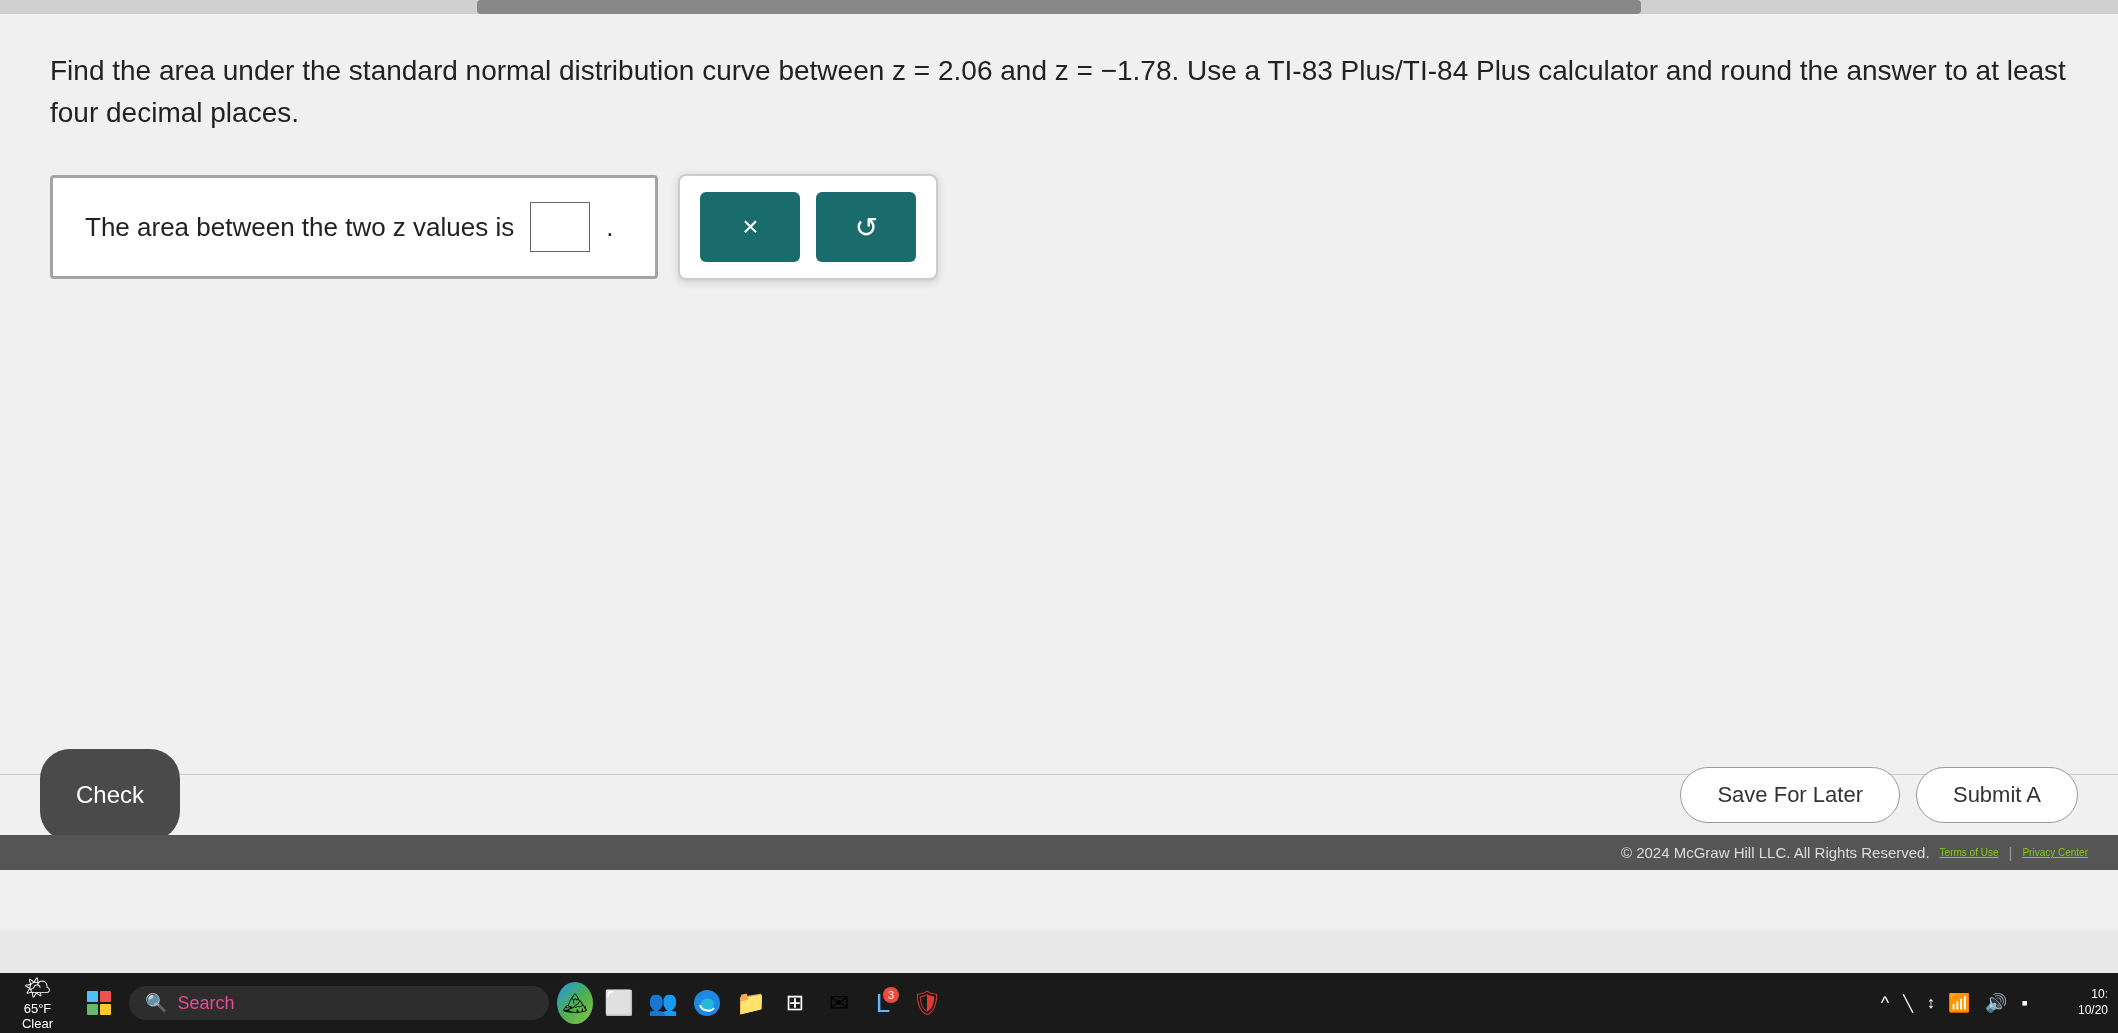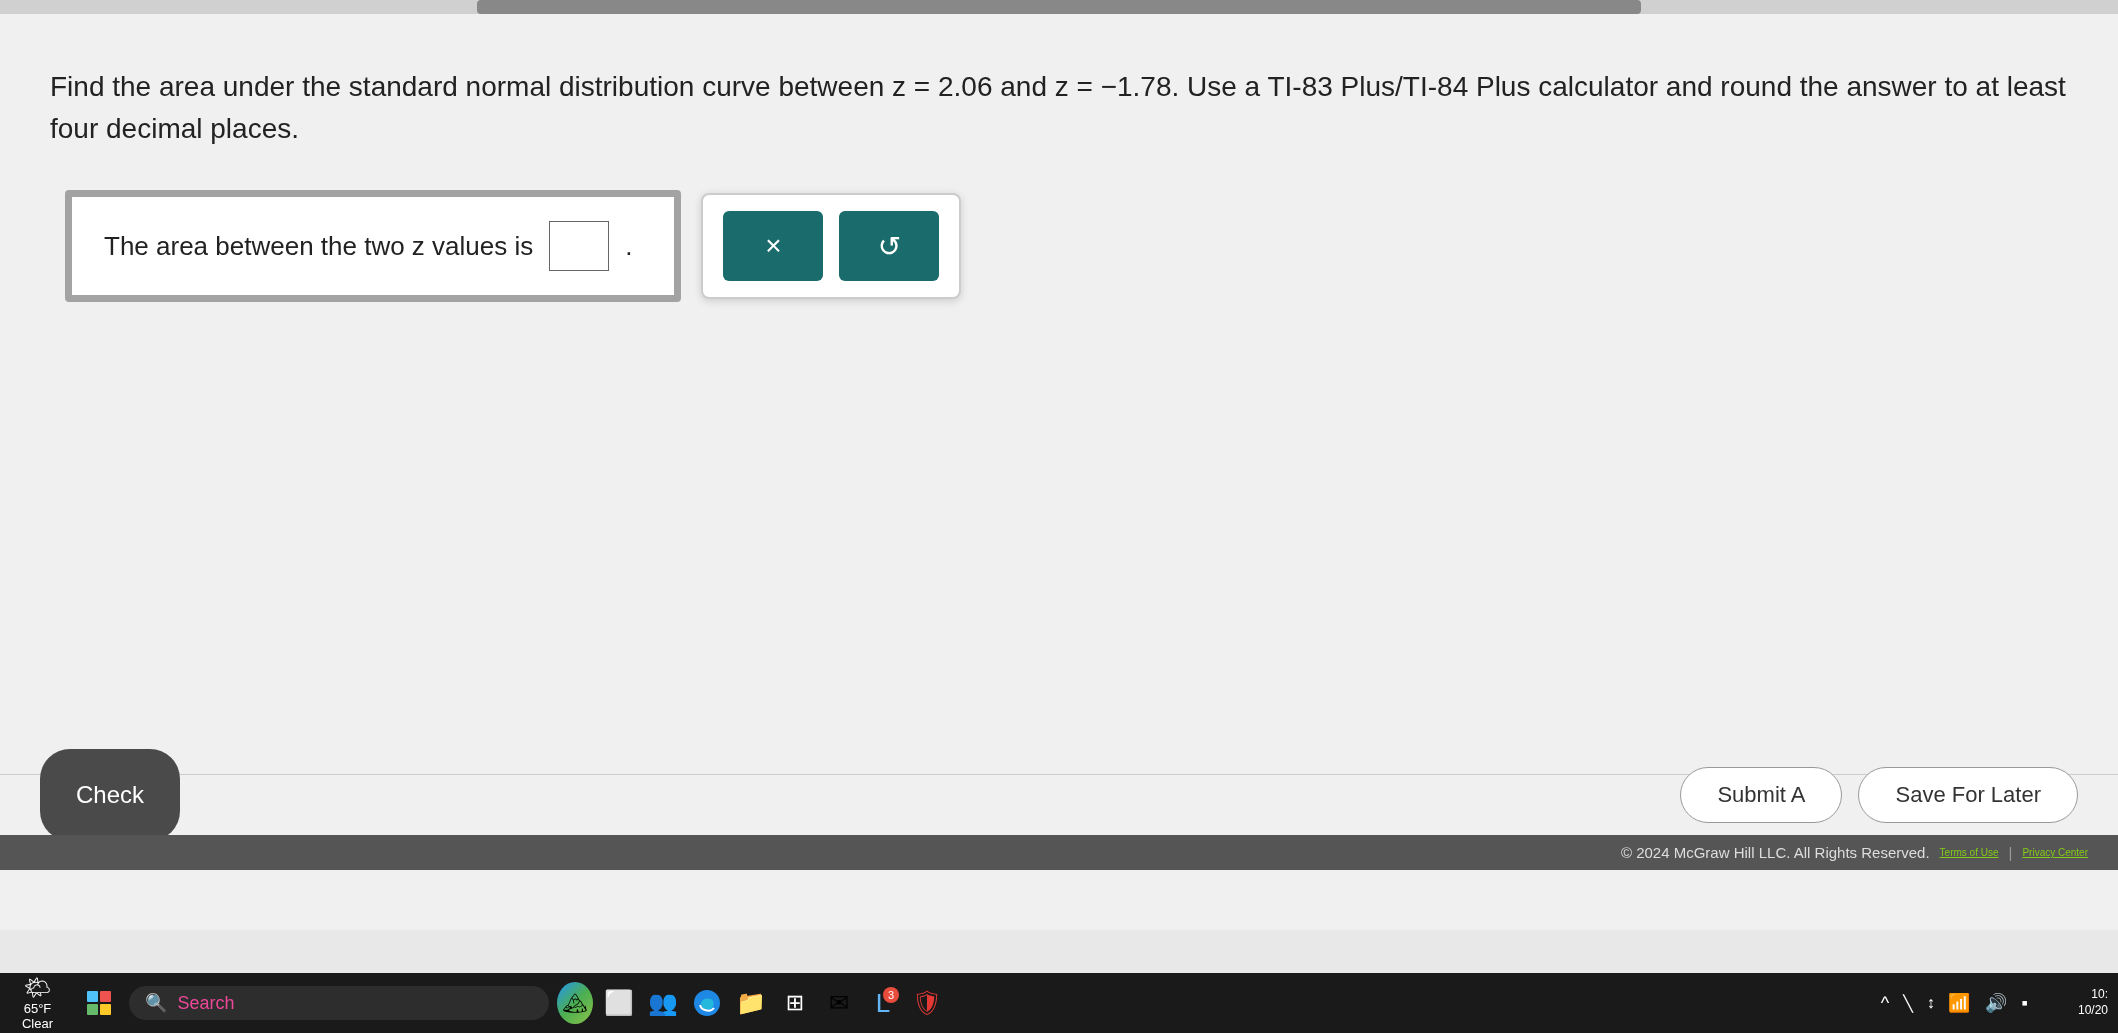--- a/index.html
+++ b/index.html
@@ -302,44 +302,44 @@
     }
   </style>
 </head>
 <body>
 
 <div class="page-wrapper">
   <div class="scroll-indicator">
     <div class="scroll-thumb"></div>
   </div>
 
-  <div style="padding: 66px 50px 0 50px;">
+  <div style="padding: 50px 50px 0 50px;">
     <p class="question-text">Find the area under the standard normal distribution curve between z = 2.06 and z = −1.78. Use a TI-83 Plus/TI-84 Plus calculator and round the answer to at least four decimal places.</p>
 
     <div class="answer-row" style="margin-top: 30px;">
-      <div style="background:#fff; border:7px solid #a3a3a3; border-radius:4px; padding: 24px 32px; display:flex; align-items:center; gap:16px; min-width:520px;margin-left:15px;">
+      <div style="background:#fff; border:3px solid #a3a3a3; border-radius:4px; padding: 24px 32px; display:flex; align-items:center; gap:16px; min-width:520px;">
         <span class="answer-label">The area between the two z values is</span>
         <input class="answer-input" type="text" value="" style="">
         <span class="answer-period">.</span>
       </div>
 
       <div class="popup-box">
         <button class="popup-btn">×</button>
         <button class="popup-btn">↺</button>
       </div>
     </div>
   </div>
 
   <div style="position:absolute; bottom:155px; left:0; right:0; height:1px; background:#ccc;"></div>
 
   <div class="action-bar">
     <button class="check-btn">Check</button>
     <div class="right-btns">
+      <button class="action-btn">Save For Later</button>
       <button class="action-btn">Submit A</button>
-      <button class="action-btn">Save For Later</button>
     </div>
   </div>
 
   <div class="footer-strip">
     <span>© 2024 McGraw Hill LLC. All Rights Reserved.</span>
     <span class="footer-link">Terms of Use</span>
     <span class="separator">|</span>
     <span class="footer-link">Privacy Center</span>
   </div>
 </div>

